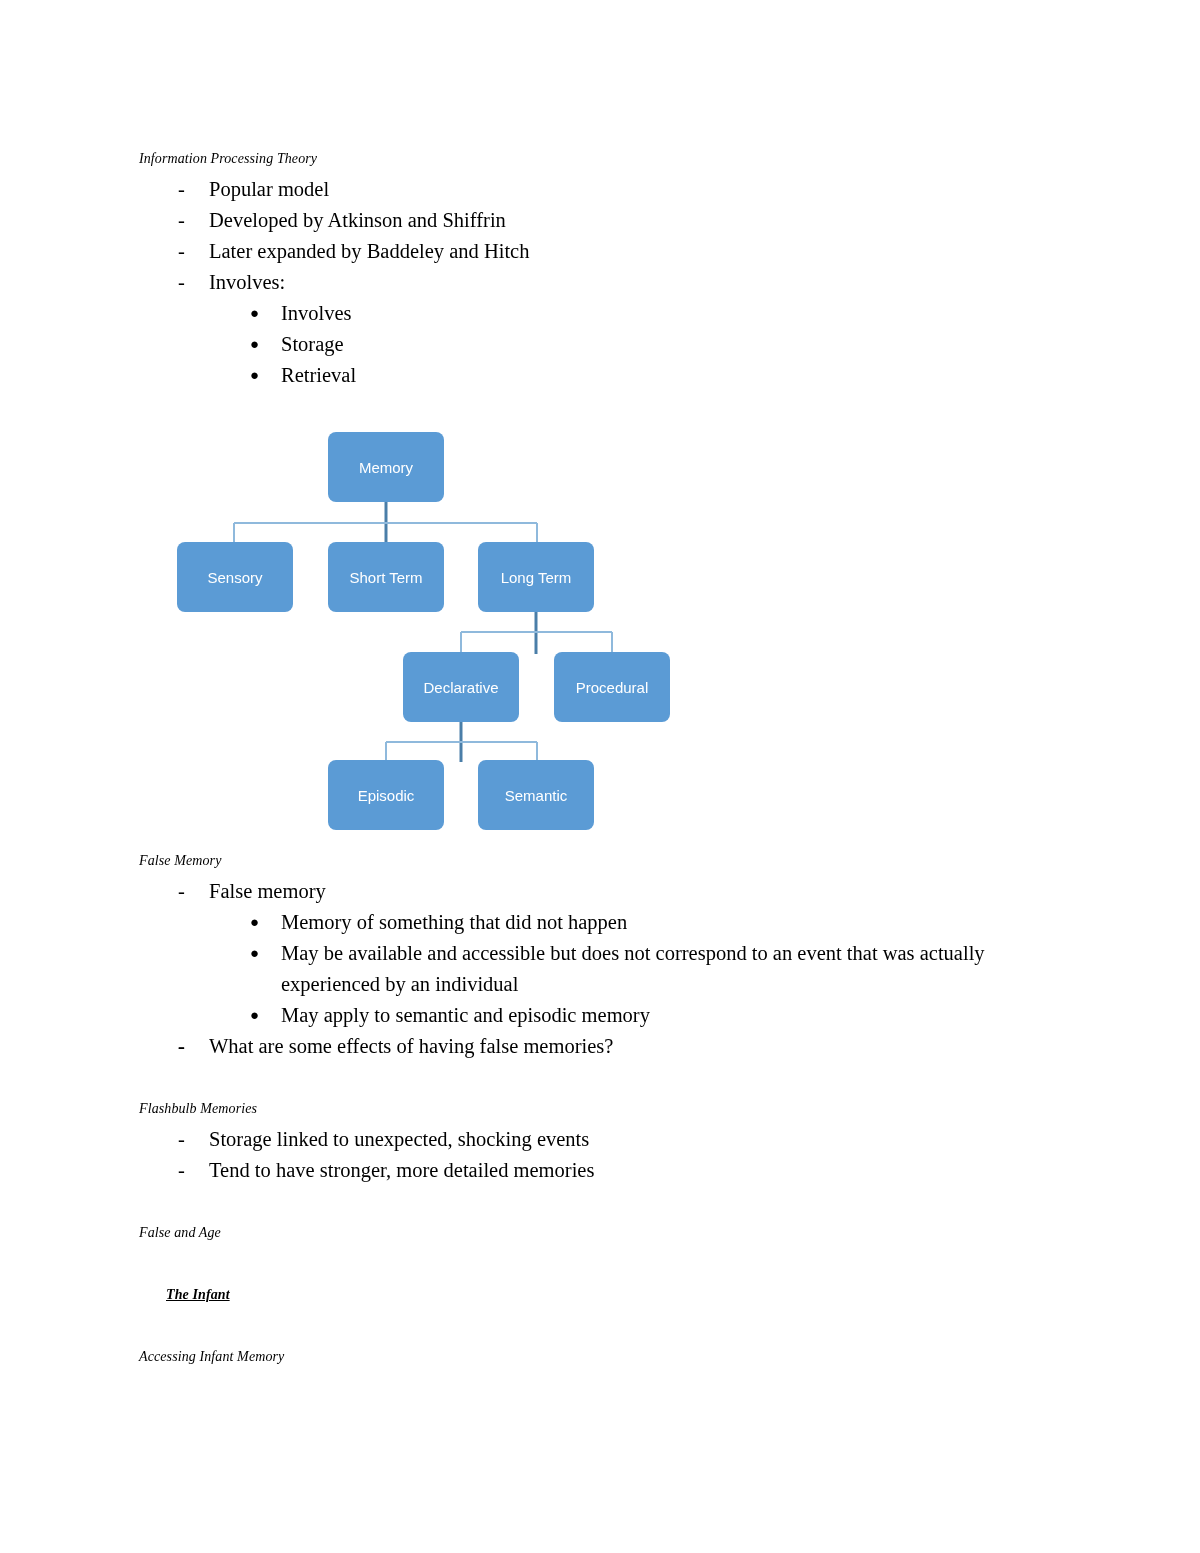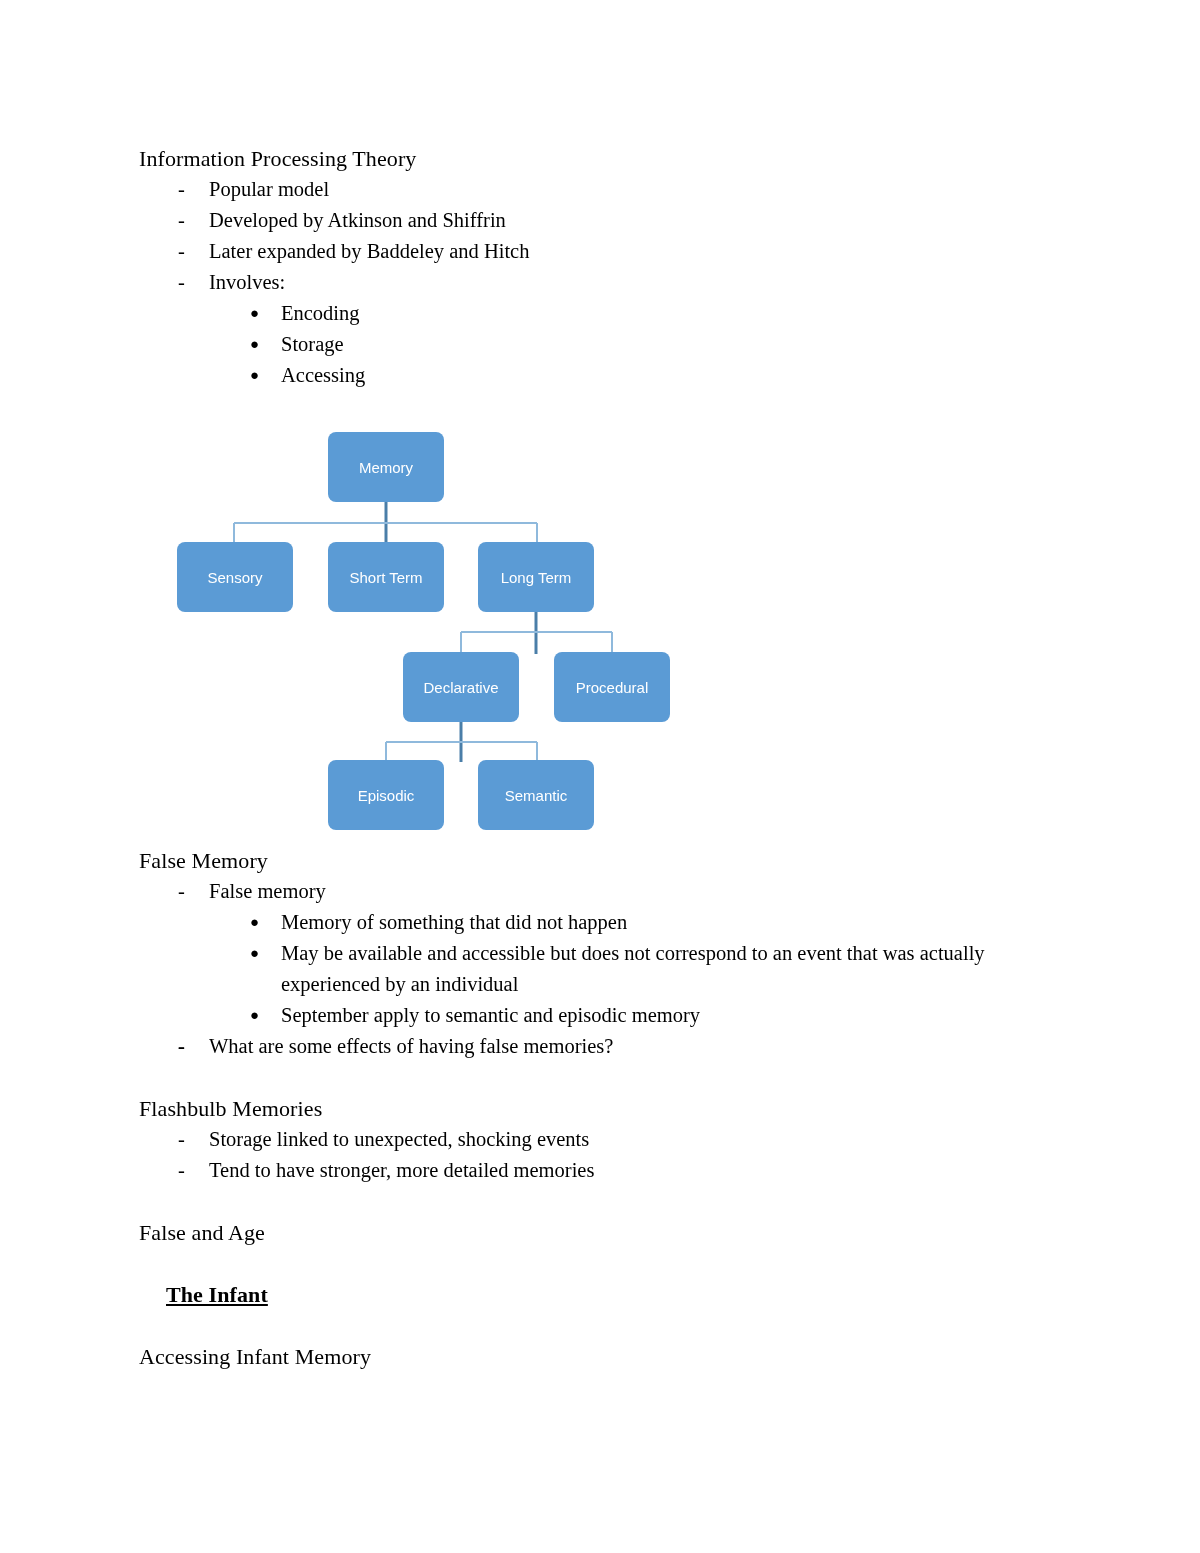--- a/index.html
+++ b/index.html
@@ -26,24 +26,25 @@
 
   .content {
     position: absolute;
     left: 139px;
     top: 143px;
     width: 880px;
   }
 
   
   .h-line {
-    font-size: 22px;
+    font-size: 14px;
     line-height: 31px;
     letter-spacing: 0.1px;
     white-space: pre;
+    font-style: italic;
   }
   .h-line.bold-underline {
     font-weight: bold;
     text-decoration: underline;
     margin-left: 27px;
   }
 
   .lvl1 {
     position: relative;
     padding-left: 70px;
@@ -106,50 +107,50 @@
     <div class="lvl1">
       <span class="marker">-</span>
       <span>Later expanded by Baddeley and Hitch</span>
     </div>
     <div class="lvl1">
       <span class="marker">-</span>
       <span>Involves:</span>
     </div>
     <div class="lvl2">
       <span class="marker">●</span>
-      <span>Encoding</span>
+      <span>Involves</span>
     </div>
     <div class="lvl2">
       <span class="marker">●</span>
       <span>Storage</span>
     </div>
     <div class="lvl2">
       <span class="marker">●</span>
-      <span>Accessing</span>
+      <span>Retrieval</span>
     </div>
 
     <div style="height:454px"></div>
 
     <div class="h-line">False Memory</div>
 
     <div class="lvl1">
       <span class="marker">-</span>
       <span>False memory</span>
     </div>
     <div class="lvl2">
       <span class="marker">●</span>
       <span>Memory of something that did not happen</span>
     </div>
     <div class="lvl2">
       <span class="marker">●</span>
       <span>May be available and accessible but does not correspond to an event that was actually experienced by an individual</span>
     </div>
     <div class="lvl2">
       <span class="marker">●</span>
-      <span>September apply to semantic and episodic memory</span>
+      <span>May apply to semantic and episodic memory</span>
     </div>
     <div class="lvl1">
       <span class="marker">-</span>
     </div>
     <div class="lvl1">
       <span class="marker">-</span>
       <span>What are some effects of having false memories?</span>
     </div>
 
     <div class="gap-block"></div>

